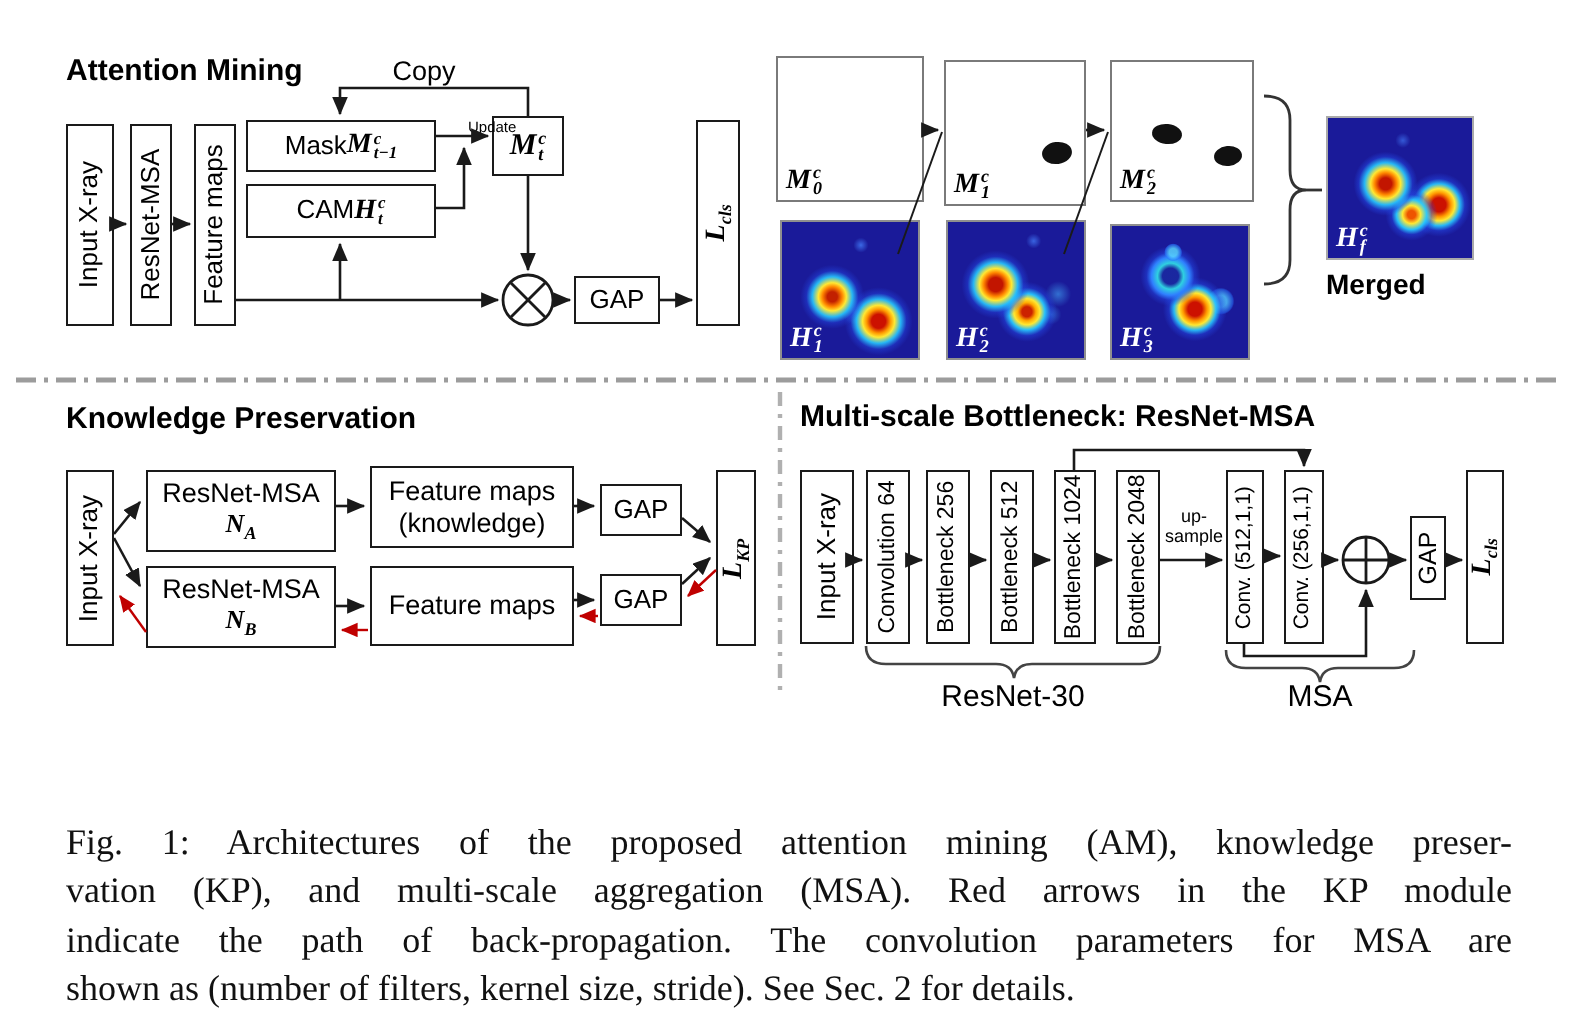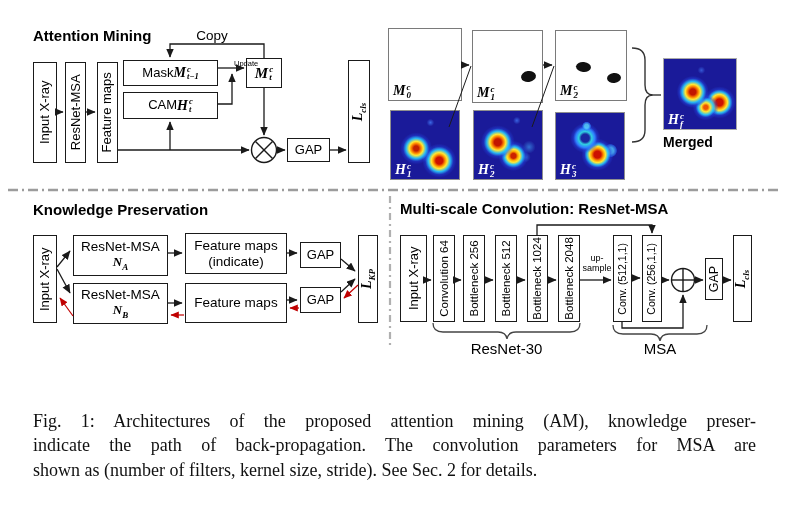--- a/index.html
+++ b/index.html
@@ -158,30 +158,30 @@
   <div class="box twoline t14" style="left:73px;top:235px;width:95px;height:41px;">
     <span>ResNet-MSA</span>
     <span><span class="math" style="font-size:13px;">N</span><sub class="math" style="font-size:9px;">A</sub></span>
   </div>
   <div class="box twoline t14" style="left:73px;top:283px;width:95px;height:41px;">
     <span>ResNet-MSA</span>
     <span><span class="math" style="font-size:13px;">N</span><sub class="math" style="font-size:9px;">B</sub></span>
   </div>
   <div class="box twoline t14" style="left:185px;top:233px;width:102px;height:41px;">
     <span>Feature maps</span>
-    <span>(indicate)</span>
+    <span>(knowledge)</span>
   </div>
   <div class="box t14" style="left:185px;top:283px;width:102px;height:40px;">Feature maps</div>
   <div class="box t13" style="left:300px;top:242px;width:41px;height:26px;">GAP</div>
   <div class="box t13" style="left:300px;top:287px;width:41px;height:26px;">GAP</div>
   <div class="box" style="left:358px;top:235px;width:20px;height:88px;">
     <span class="vlbl math" style="font-size:14px;"><span>L</span><sub style="font-size:9px;">KP</sub></span>
   </div>
 
-  <div class="title" style="left:400px;top:200px;">Multi-scale Convolution: ResNet-MSA</div>
+  <div class="title" style="left:400px;top:200px;">Multi-scale Bottleneck: ResNet-MSA</div>
 
   <div class="box" style="left:400px;top:235px;width:27px;height:87px;">
     <span class="vlbl t13">Input X-ray</span>
   </div>
   <div class="box" style="left:433px;top:235px;width:22px;height:87px;">
     <span class="vlbl t12">Convolution 64</span>
   </div>
   <div class="box" style="left:463px;top:235px;width:22px;height:87px;">
     <span class="vlbl t12">Bottleneck 256</span>
   </div>
@@ -301,17 +301,18 @@
     <g stroke="#444" stroke-width="1.3" fill="none">
       <path d="M 433 323 Q 433 332 443 332 L 498 332 Q 506 332 507 339 Q 508 332 516 332 L 570 332 Q 580 332 580 323"></path>
     </g>
     <g stroke="#444" stroke-width="1.3" fill="none">
       <path d="M 613 325 Q 613 334 623 334 L 651 334 Q 659 334 660 341 Q 661 334 669 334 L 697 334 Q 707 334 707 325"></path>
     </g>
   </svg>
 
   <div class="caption">
     <div class="cap-just">Fig. 1: Architectures of the proposed attention mining (AM), knowledge preser-</div>
+    <div class="cap-just">vation (KP), and multi-scale aggregation (MSA). Red arrows in the KP module</div>
     <div class="cap-just">indicate the path of back-propagation. The convolution parameters for MSA are</div>
     <div>shown as (number of filters, kernel size, stride). See Sec. 2 for details.</div>
   </div>
 
 </div>
 
 </body></html>

